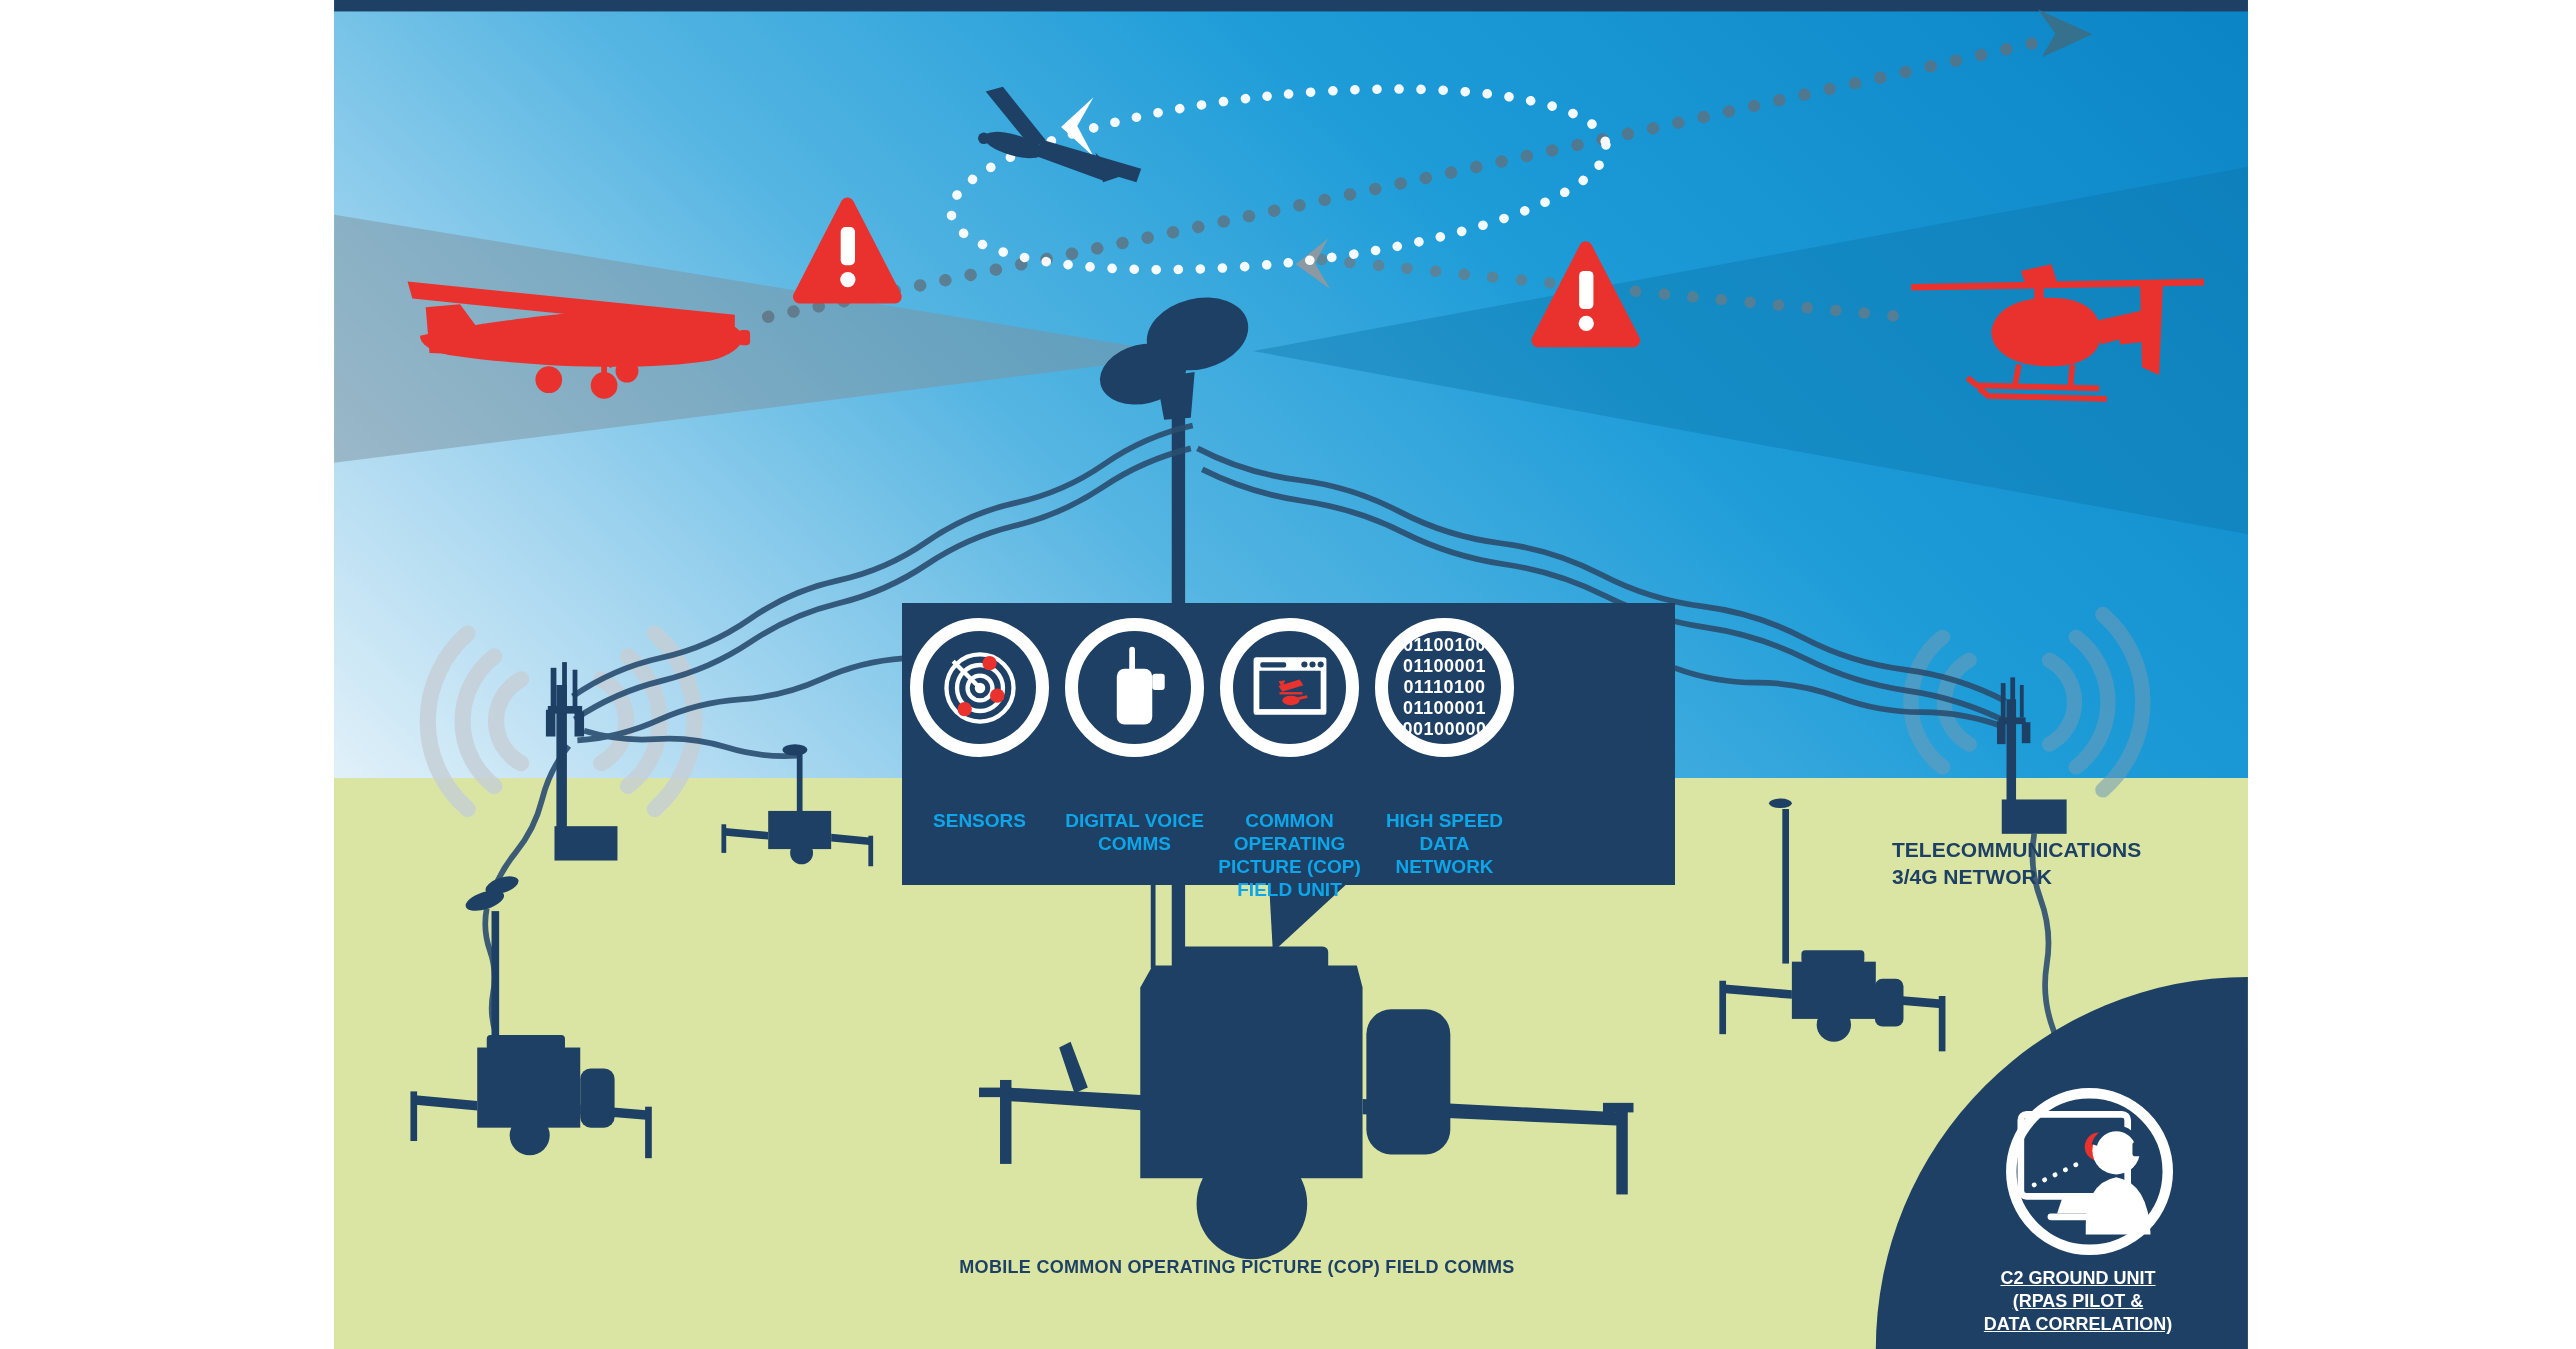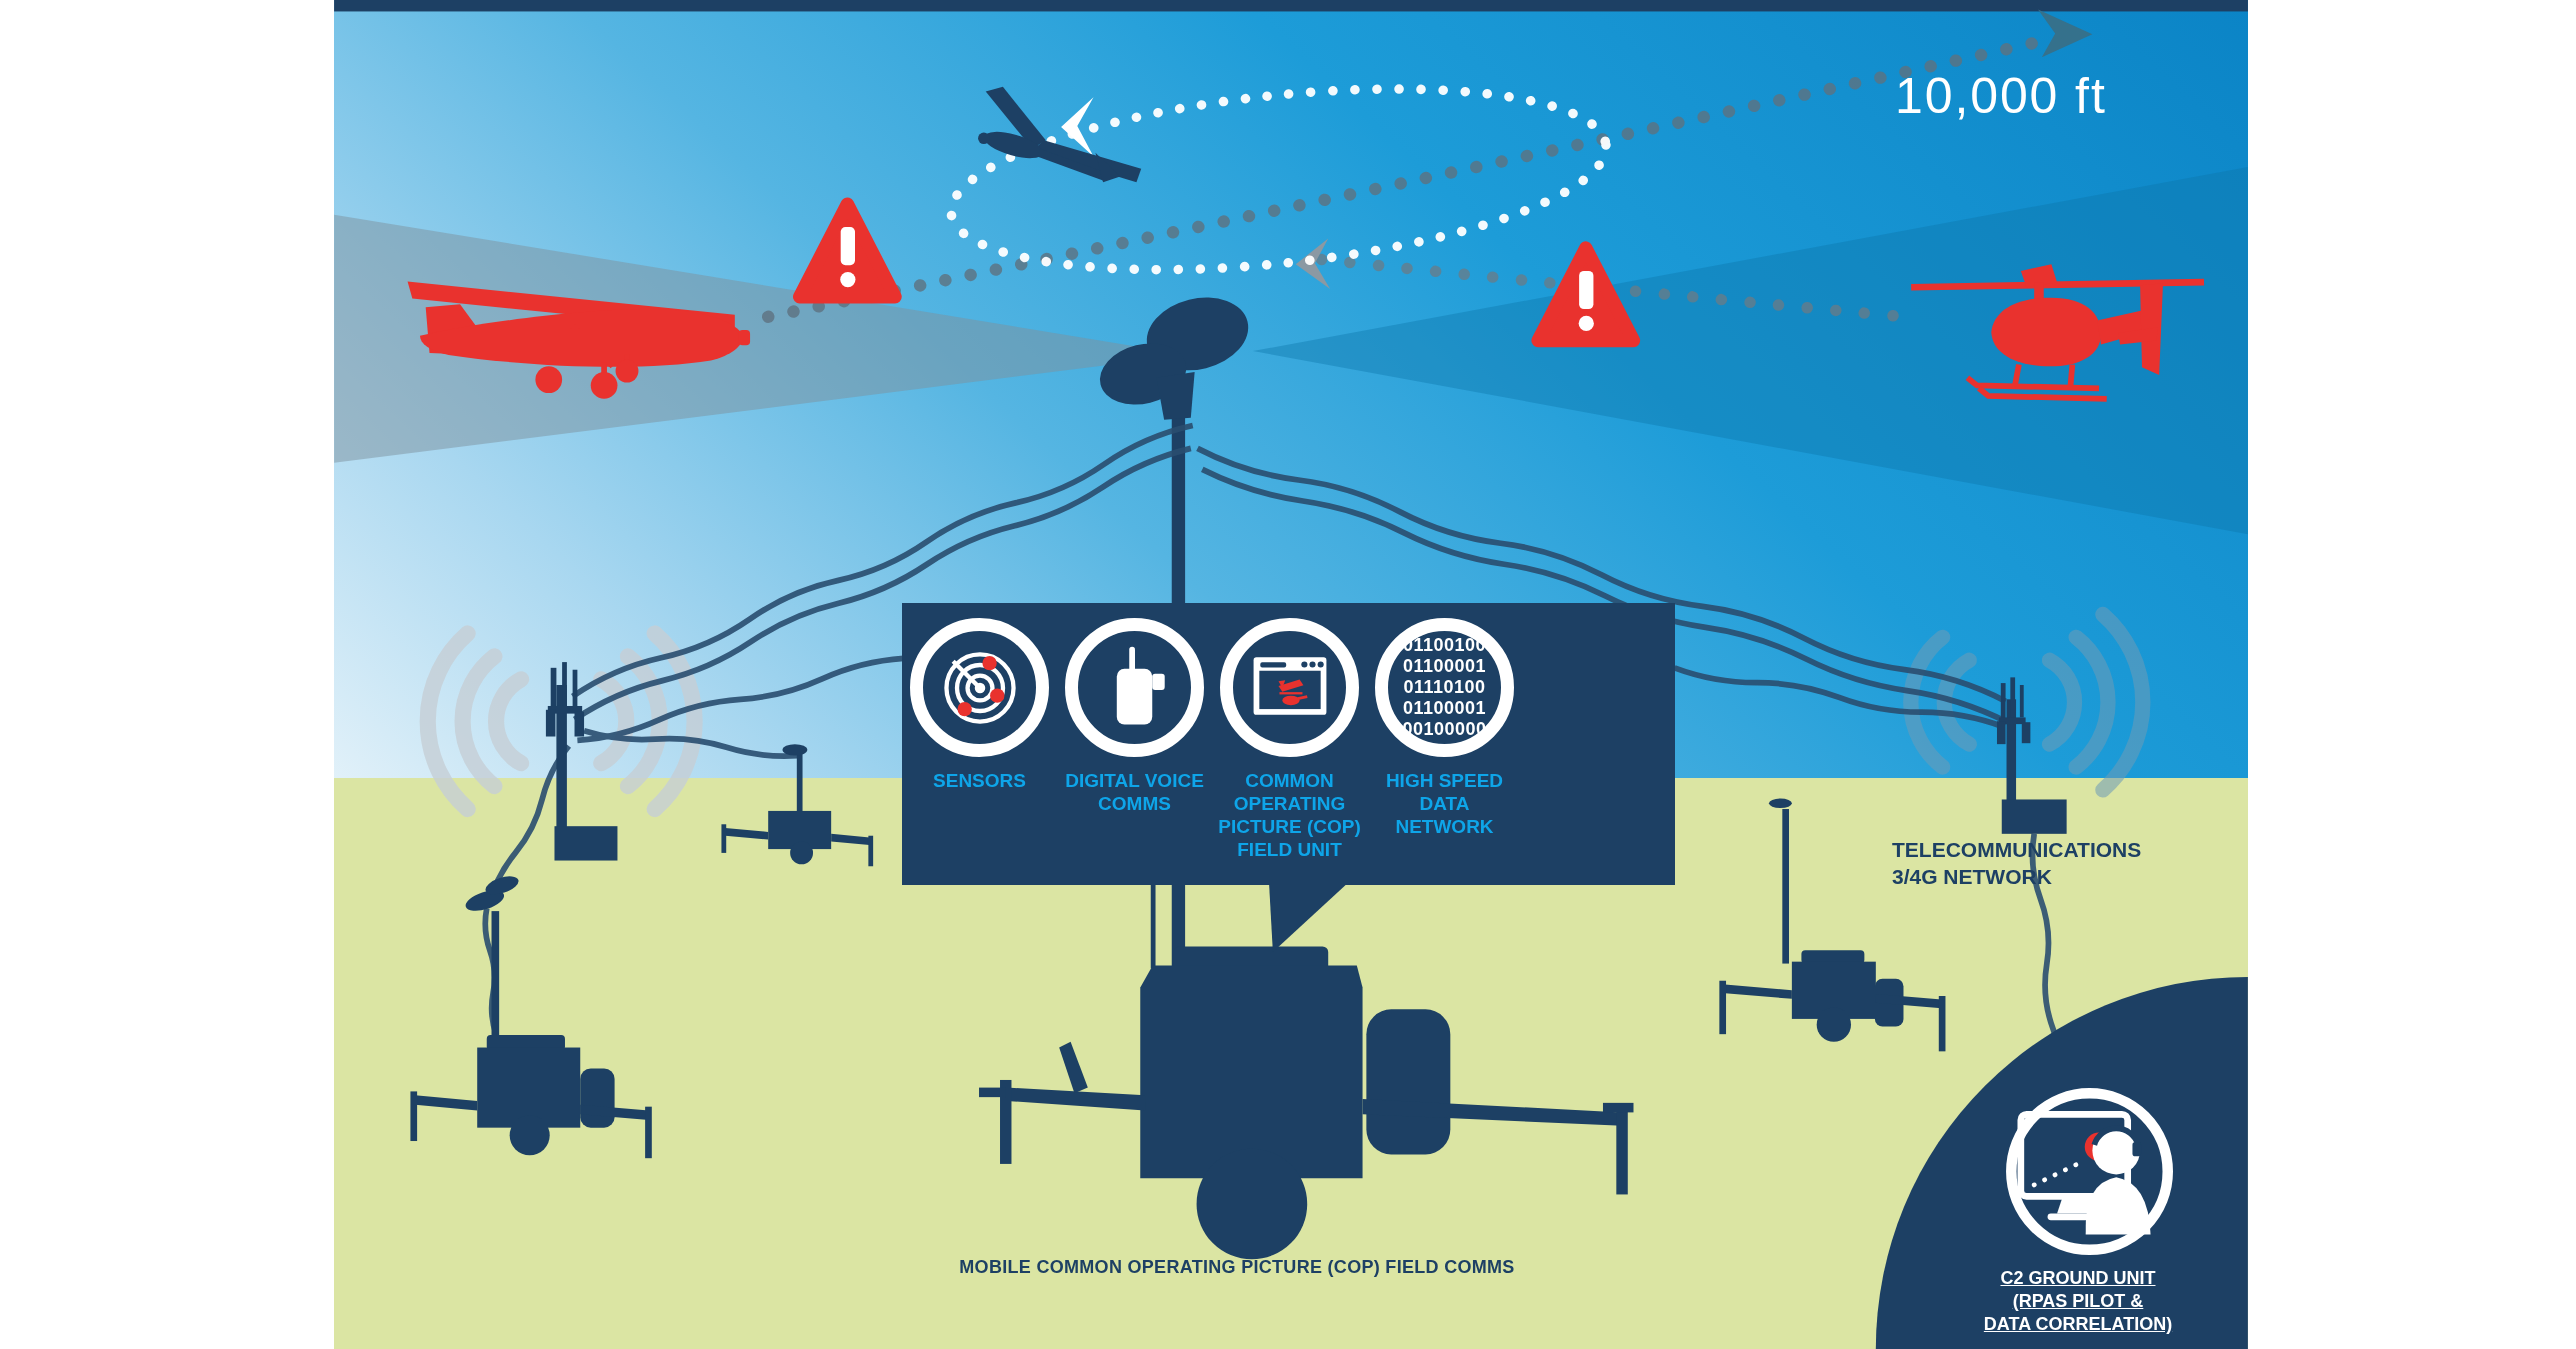--- a/index.html
+++ b/index.html
@@ -6,21 +6,21 @@
   .canvas{position:relative;width:2576px;height:1349px;background:#ffffff;overflow:hidden;
           font-family:"Liberation Sans",sans-serif;}
   .scene{position:absolute;left:334px;top:0;width:1914px;height:1349px;overflow:hidden;
          background:linear-gradient(223deg,#0b84c6 0%,#1d9cd8 30%,#55b5e2 50%,#a8d7f0 68%,#e2f1f9 82%,#f6fafc 94%);}
   .ground{position:absolute;left:0;top:778px;width:100%;height:571px;background:#dbe5a3;}
   svg.layer{position:absolute;left:0;top:0;width:1914px;height:1349px;}
   .altitude{position:absolute;left:1561px;top:67px;width:305px;color:#ffffff;font-size:50px;
             font-weight:400;letter-spacing:1.9px;}
   .cop-box{position:absolute;left:568px;top:603px;width:773px;height:282px;background:#1d4064;
            display:flex;flex-direction:row;}
-  .cop-cell{width:155px;display:flex;flex-direction:column;align-items:center;}
+  .cop-cell{width:155px;display:flex;flex-direction:column;align-items:center;gap:40px;}
   .cop-circle{margin-top:15.3px;width:113px;height:113px;border:13.4px solid #ffffff;border-radius:50%;
               display:flex;align-items:center;justify-content:center;flex:none;}
   .cop-label{margin-top:11.4px;width:149px;text-align:center;color:#0ea5e9;font-weight:bold;
              font-size:19px;line-height:23px;}
   .binary{color:#ffffff;font-weight:bold;font-size:18px;line-height:21px;text-align:center;
           white-space:pre-line;letter-spacing:0.5px;}
   .mobile-label{position:absolute;left:617px;top:1257px;width:572px;text-align:center;
                 color:#1d4064;font-weight:bold;font-size:18px;letter-spacing:0.3px;}
   .telecom-label{position:absolute;left:1558px;top:836px;width:305px;text-align:left;
                  color:#1d4064;font-weight:bold;font-size:21px;line-height:27px;white-space:pre-line;}
@@ -229,21 +229,20 @@
         <circle cx="1850" cy="1208.5" r="2.2" fill="#ffffff"></circle>
         <polygon points="1812,1254 1806,1272 1848,1272 1842,1254" fill="#ffffff"></polygon>
         <rect x="1796" y="1272" width="62" height="7" rx="3.5" fill="#ffffff"></rect>
         <circle cx="1868" cy="1206" r="25" fill="#ffffff"></circle>
         <path d="M 1836,1294 Q 1834,1240 1868,1234 Q 1902,1240 1904,1294 Z" fill="#ffffff"></path>
         <path d="M 1845,1200 A 24,24 0 0 1 1891,1200" fill="none" stroke="#1d4064" stroke-width="6"></path>
         <rect x="1885" y="1197" width="9" height="15" rx="3" fill="#1d4064"></rect>
       </g>
     </svg>
 
-    <div class="altitude">10,000 ft</div>
 
     <div class="cop-box">
       <div class="cop-cell">
         <div class="cop-circle">
           <svg width="92" height="92" viewBox="0 0 96 96">
             <circle cx="48" cy="48" r="13" stroke="#fff" stroke-width="4.5" fill="none"></circle>
             <circle cx="48" cy="48" r="24" stroke="#fff" stroke-width="4.5" fill="none"></circle>
             <circle cx="48" cy="48" r="35" stroke="#fff" stroke-width="4.5" fill="none"></circle>
             <circle cx="48" cy="48" r="5.5" fill="#fff"></circle>
             <line x1="48" y1="48" x2="20" y2="20" stroke="#fff" stroke-width="4.5"></line>

